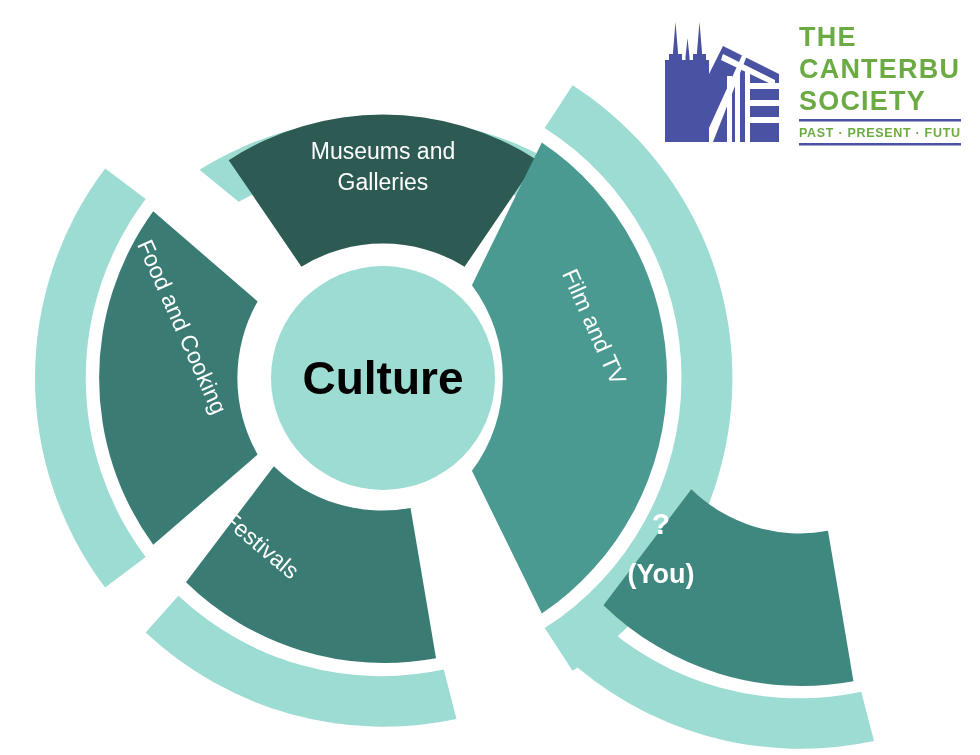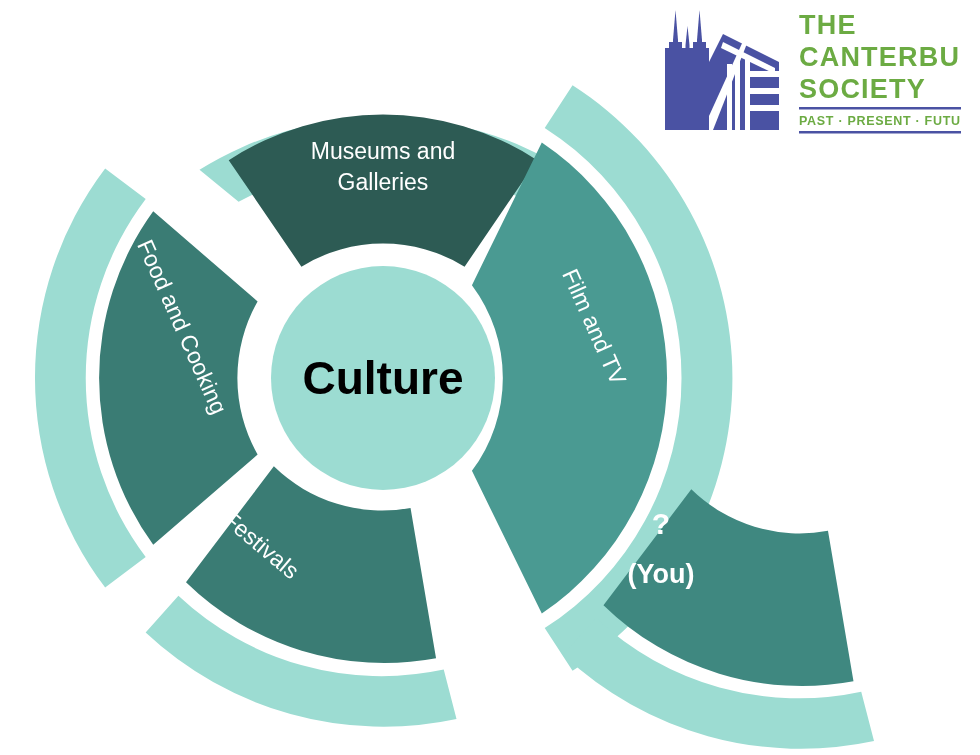--- a/index.html
+++ b/index.html
@@ -47,21 +47,21 @@
     font-weight: bold;
     fill: #ffffff;
   }
   .you-q { font-size: 30px; }
   .you-txt { font-size: 27px; }
 
   
   #logo {
     position: absolute;
     left: 651px;
-    top: 4px;
+    top: 16px;
     width: 310px;
     height: 132px;
     text-decoration: underline;
   }
   #logo svg { display: block; }
   .logo-word {
     font-family: "Liberation Sans", sans-serif;
     font-weight: bold;
     fill: #6cab43;
     font-size: 27px;

